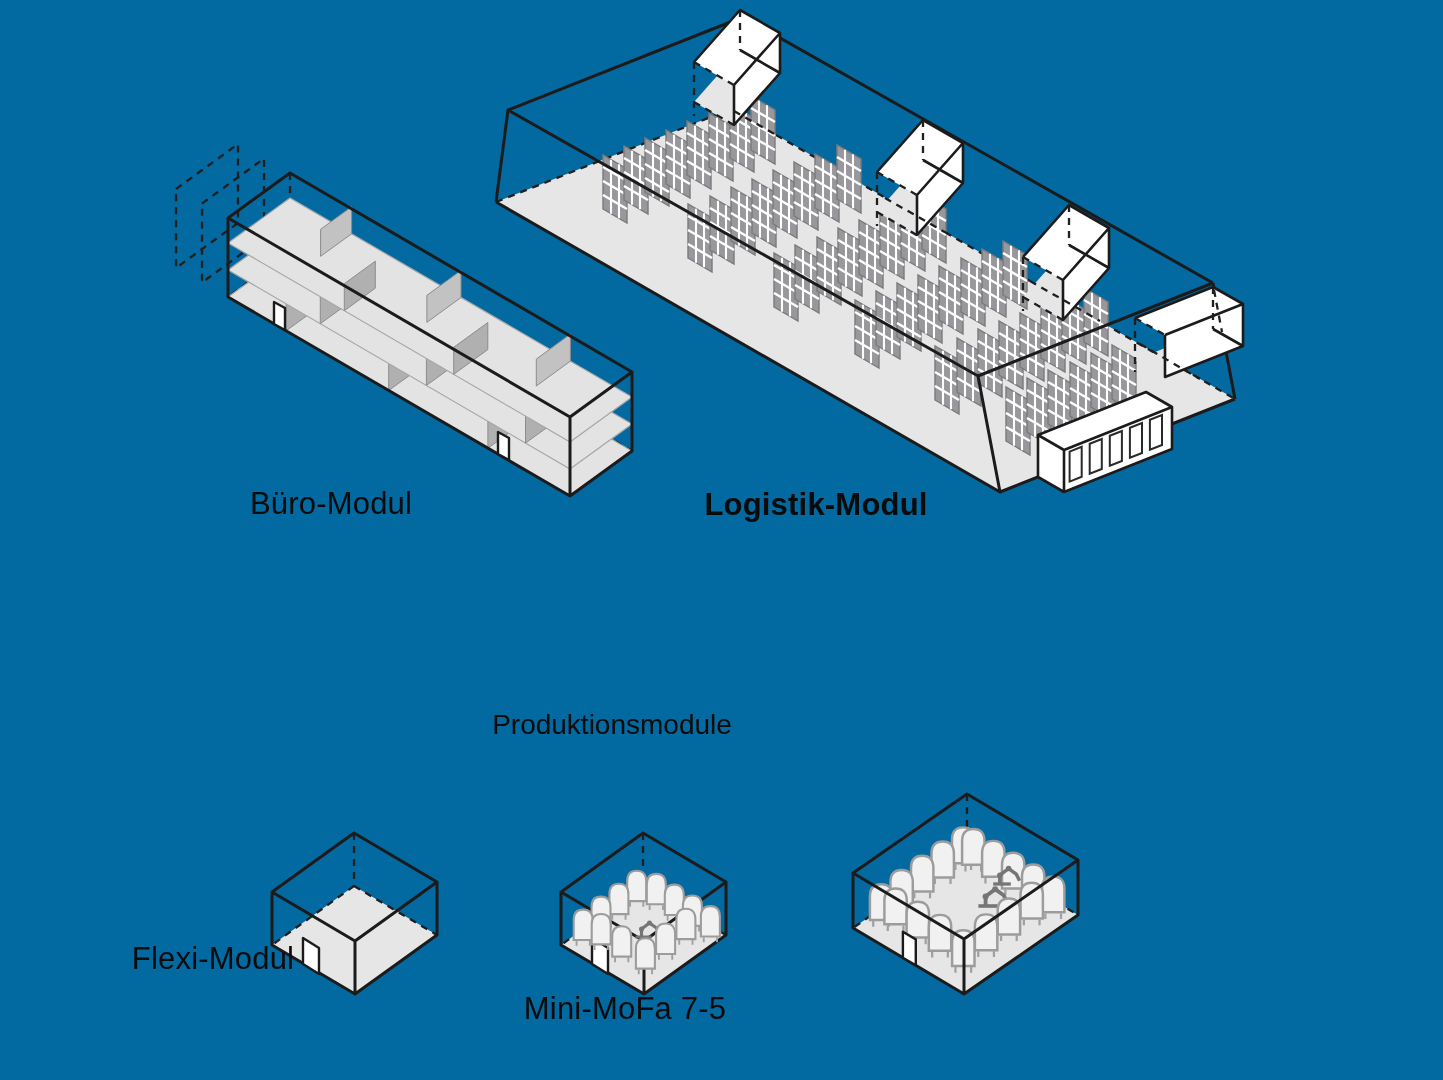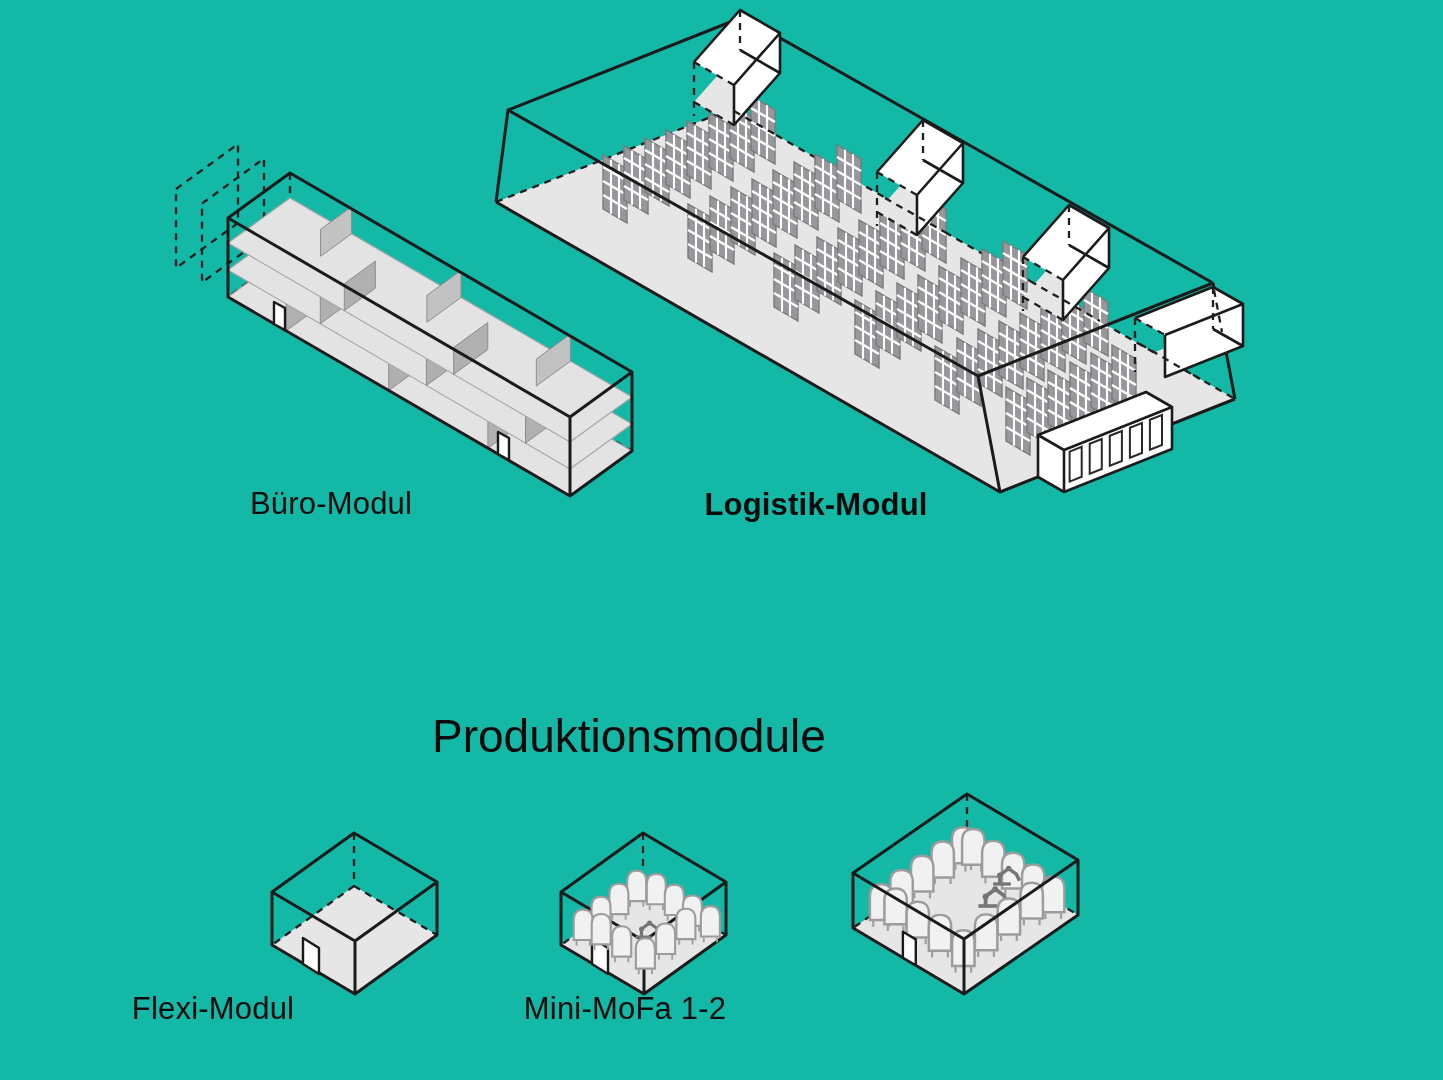--- a/index.html
+++ b/index.html
@@ -1,21 +1,21 @@
 <!DOCTYPE html>
 <html><head>
 <meta charset="utf-8">
 <style>
   html,body{margin:0;padding:0;background:#ffffff;}
-  .page{position:relative;width:1443px;height:1080px;background:#14b8a6;overflow:hidden;
+  .page{position:relative;width:1443px;height:1080px;background:#0369a1;overflow:hidden;
         font-family:"Liberation Sans",sans-serif;color:#000;}
   .diagram-svg{position:absolute;left:0;top:0;}
   .label{position:absolute;width:260px;text-align:center;font-size:31px;line-height:1.1;
          letter-spacing:0.2px;color:#0b0b0b;}
-  .heading{position:absolute;width:360px;text-align:center;font-size:46px;color:#0b0b0b;}
+  .heading{position:absolute;width:360px;text-align:center;font-size:28px;color:#0b0b0b;}
   .sld{stroke:#1b1b1b;stroke-width:3;fill:none;stroke-linejoin:round;}
   .sld2{stroke:#1b1b1b;stroke-width:2.6;fill:none;stroke-linejoin:round;}
   .dsh{stroke:#1f1f1f;stroke-width:2.3;fill:none;stroke-dasharray:7 6;stroke-linejoin:round;}
   .flr{fill:#e6e6e6;stroke:none;}
   .slab{fill:#e3e3e3;stroke:#a6a6a6;stroke-width:1.2;}
   .wall{fill:#b0b0b0;stroke:#8c8c8c;stroke-width:1;}
   .wall2{fill:#c2c2c2;stroke:#8c8c8c;stroke-width:1;}
   .wht{fill:#ffffff;stroke:none;}
   .door{fill:#ffffff;stroke:#1b1b1b;stroke-width:2.4;stroke-linejoin:round;}
 </style>
@@ -236,18 +236,18 @@
     <path class="door" d="M902.9,957.7 L915.8,965.4 L915.8,939.4 L902.9,931.7 Z"></path>
   </g>
 </svg>
 
 <div class="label" style="left:201px;top:487px;">Büro-Modul</div>
 
 <div class="label" style="left:686px;top:488px;font-weight:bold;">Logistik-Modul</div>
 
 <div class="heading" style="left:432px;top:709px;">Produktionsmodule</div>
 
-<div class="label" style="left:83px;top:992px;">Flexi-Modul</div>
-
-<div class="label" style="left:495px;top:992px;">Mini-MoFa 1-2</div>
+<div class="label" style="left:83px;top:942px;">Flexi-Modul</div>
+
+<div class="label" style="left:495px;top:992px;">Mini-MoFa 7-5</div>
 
 
 </div>
 
 </body></html>

